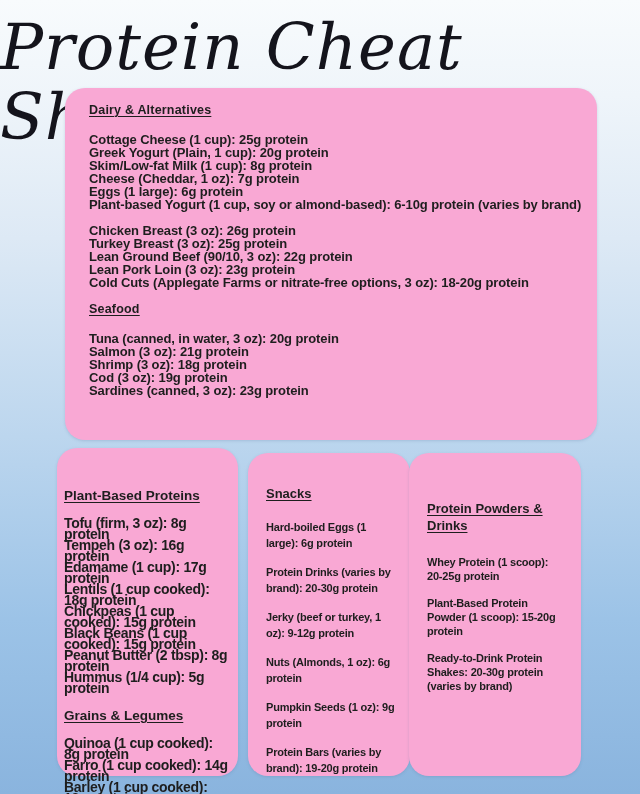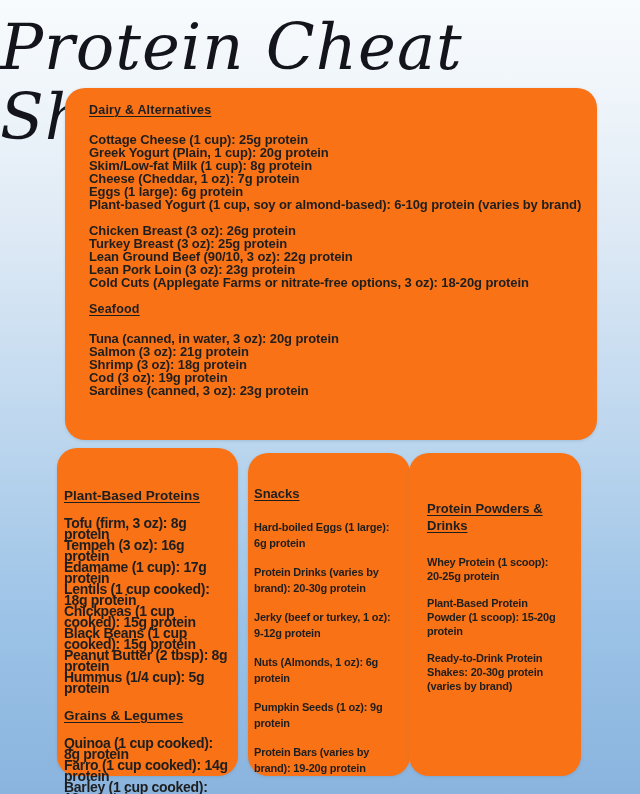--- a/index.html
+++ b/index.html
@@ -28,21 +28,21 @@
     font-weight: 500;
     font-size: 64px;
     letter-spacing: 1px;
     color: #14141c;
     padding-top: 12px;
     line-height: 1.1;
   }
 
   .card {
     position: absolute;
-    background: #f97316;
+    background: #f9a8d4;
     border-radius: 20px;
     color: #1e1e1e;
     box-sizing: border-box;
     box-shadow: 0 1px 3px rgba(90,120,160,0.25);
   }
 
   .heading {
     font-weight: 700;
     text-decoration: underline;
     text-underline-offset: 2px;
@@ -84,21 +84,21 @@
   .card--plant .item {
     font-size: 14px;
     line-height: 11px;
     letter-spacing: -0.3px;
   }
 
   
   .card--snacks {
     left: 248px; top: 453px;
     width: 162px; height: 323px;
-    padding: 33px 12px 0 6px;
+    padding: 33px 12px 0 18px;
   }
   .card--snacks .heading {
     font-size: 13px;
     margin-bottom: 18px;
   }
   .card--snacks .item {
     font-size: 11px;
     line-height: 16px;
     letter-spacing: -0.2px;
     margin-bottom: 13px;

